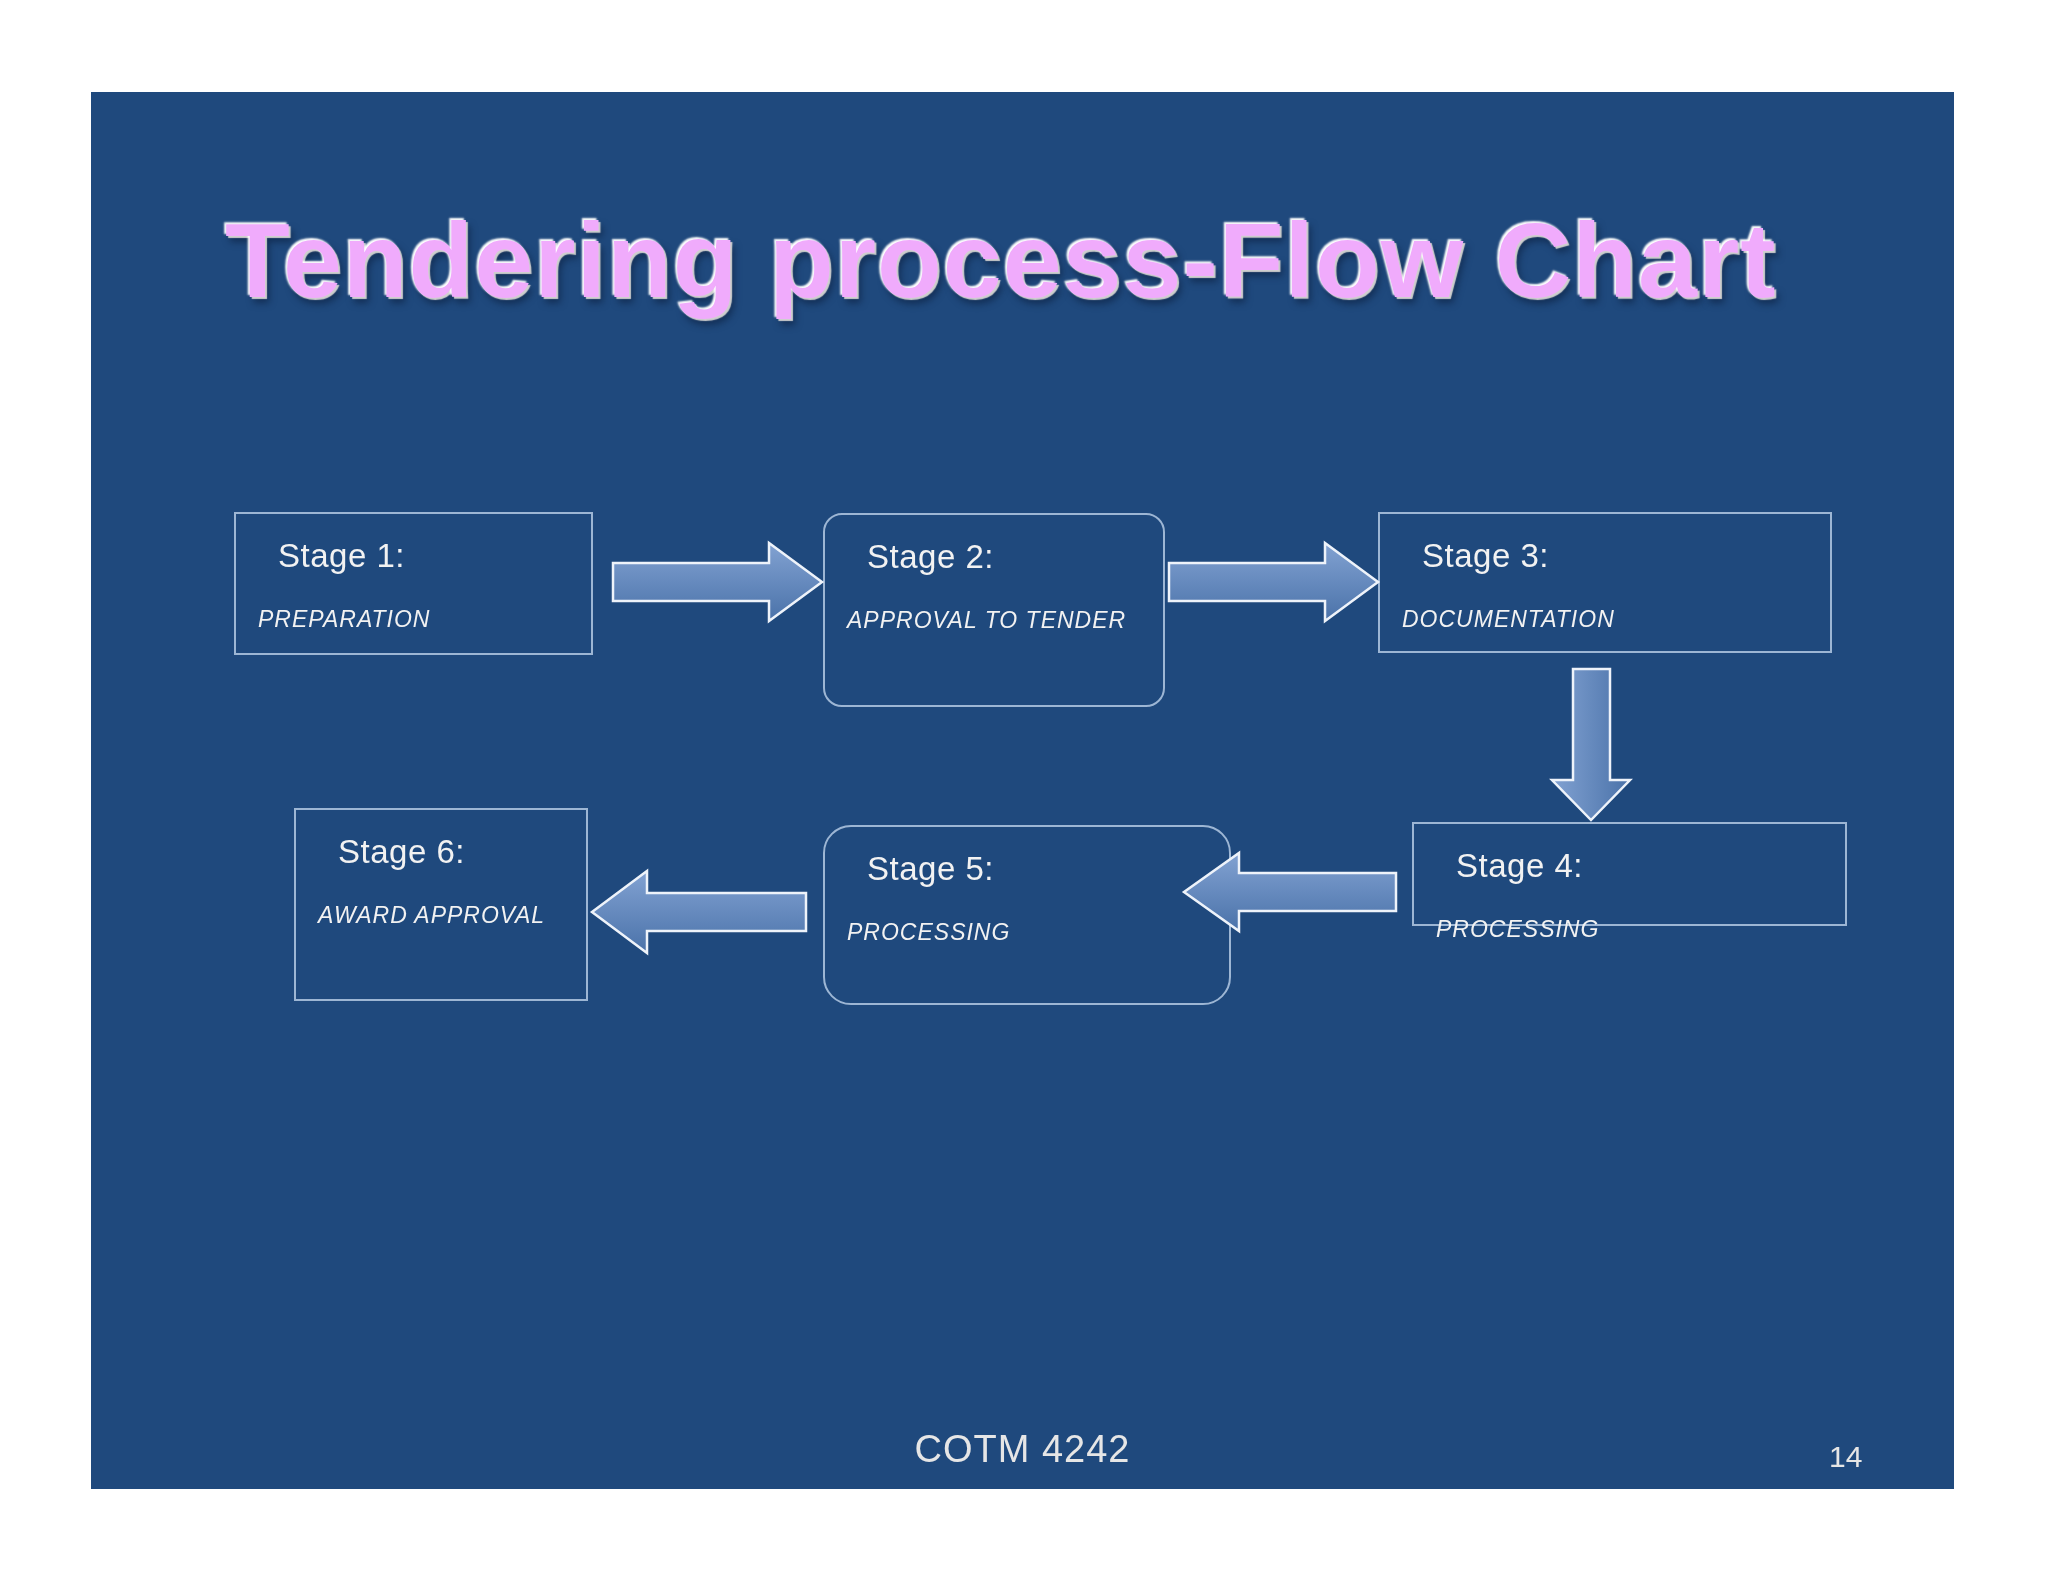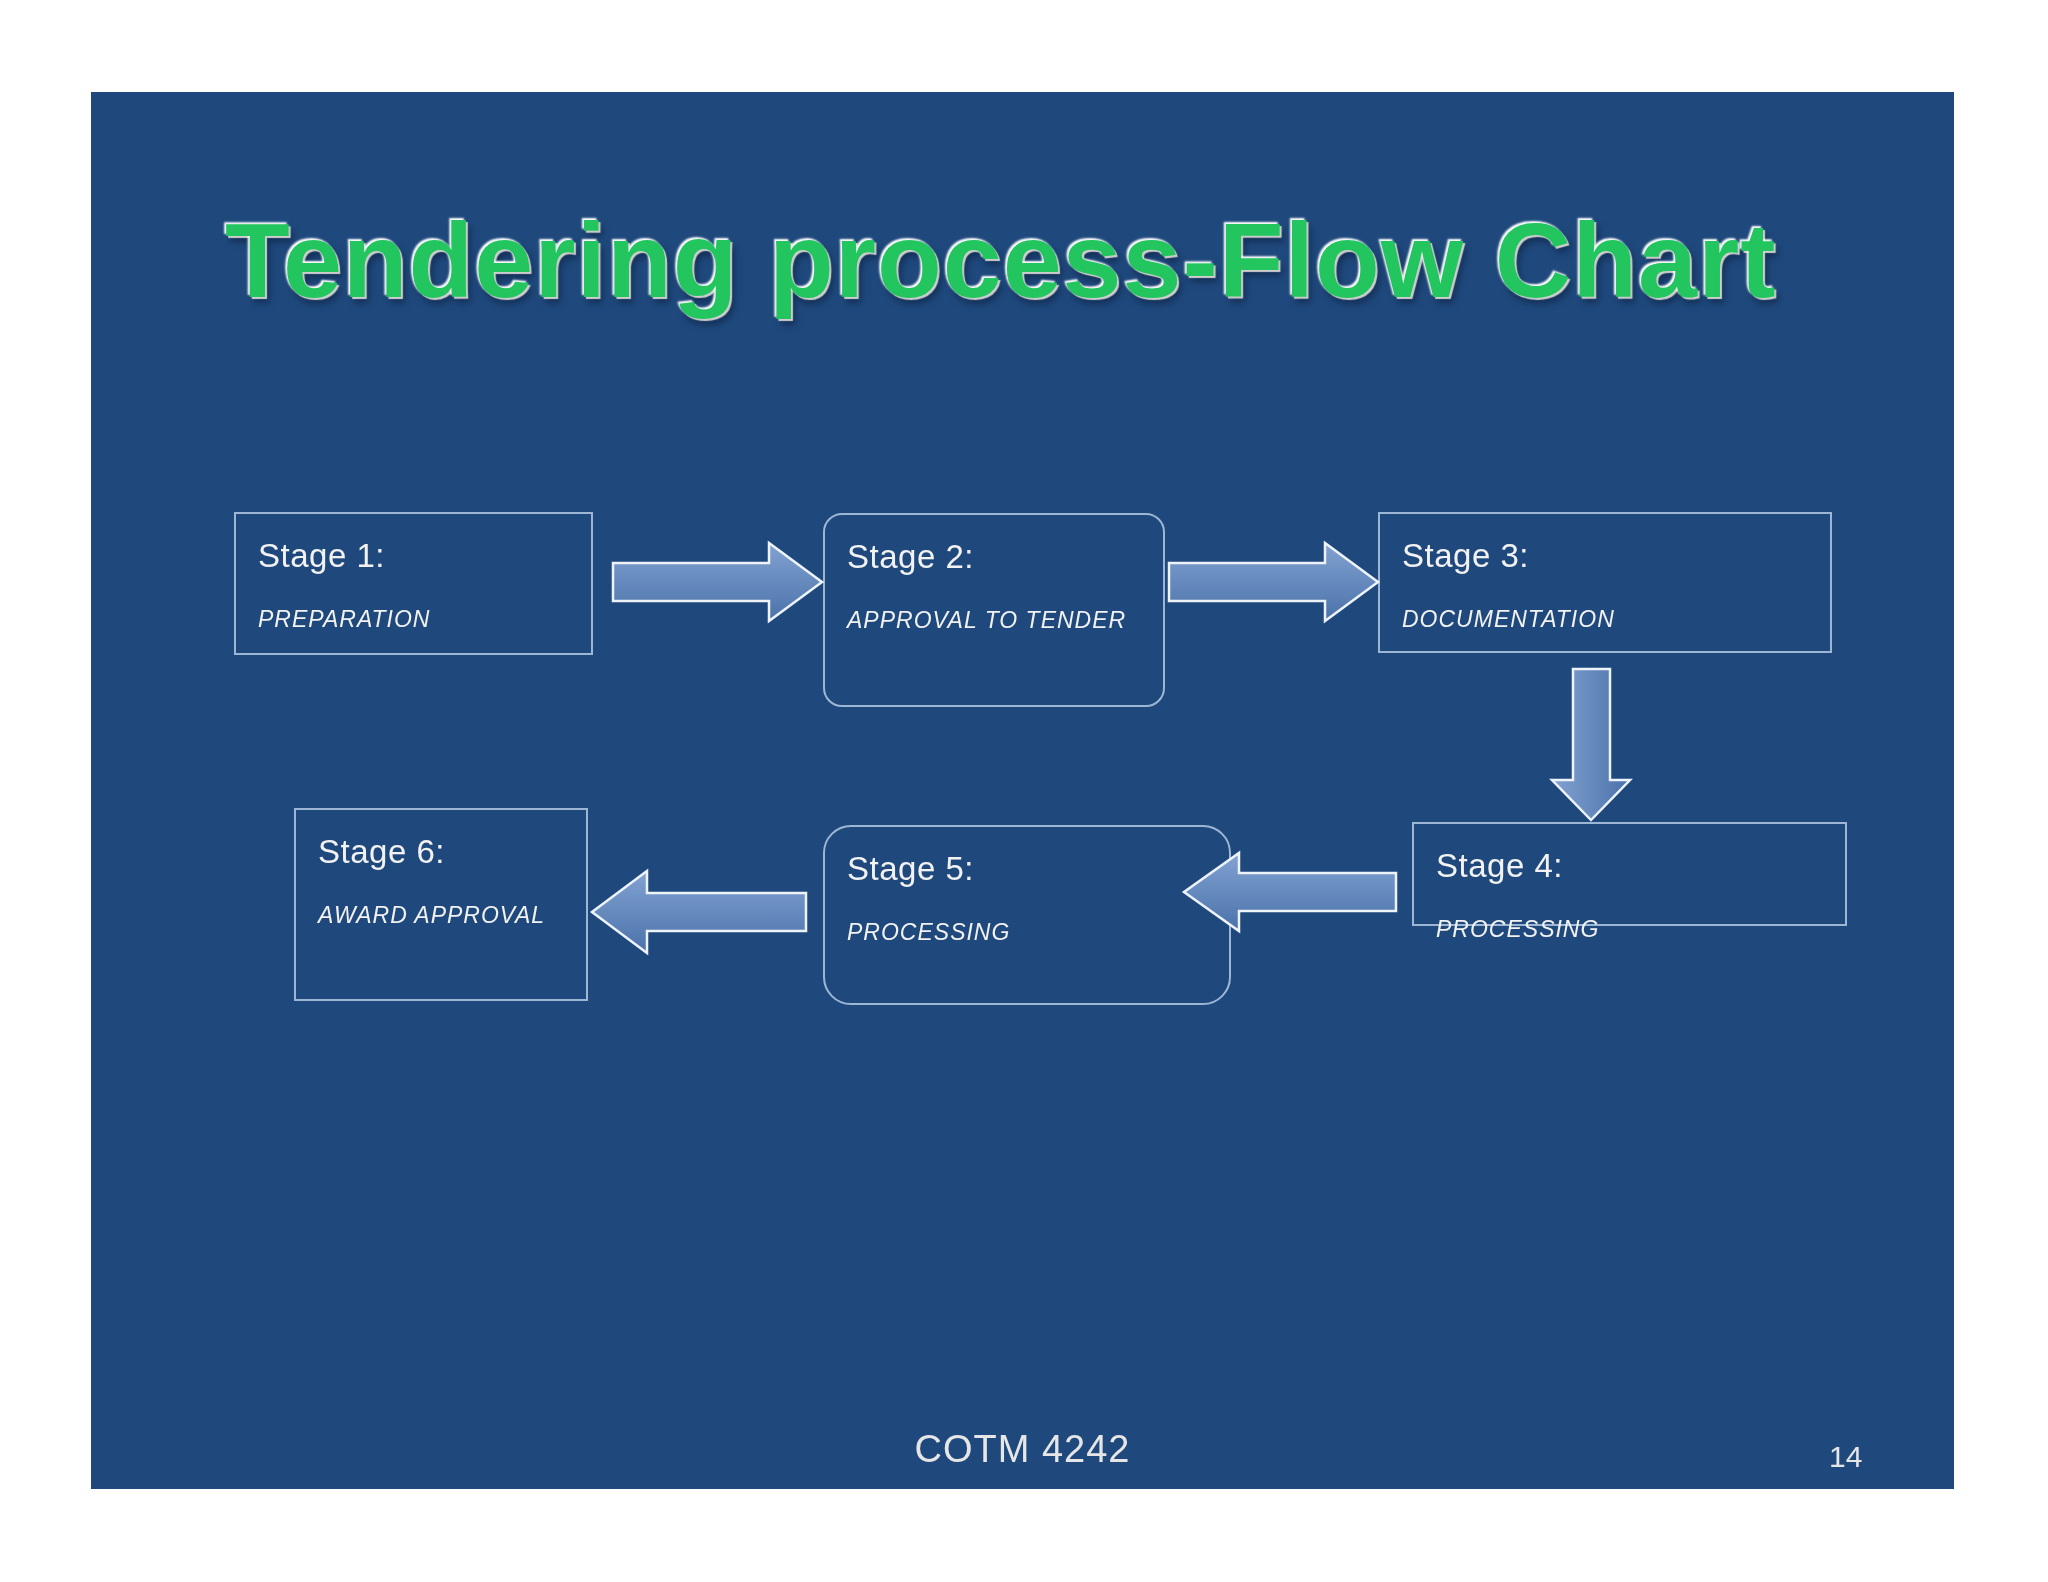--- a/index.html
+++ b/index.html
@@ -9,31 +9,31 @@
     font-family:"Liberation Sans","DejaVu Sans",sans-serif;
     position:relative;overflow:hidden;
   }
   .slide{
     position:absolute;left:91px;top:92px;width:1863px;height:1397px;
     background:var(--slide-bg,#1f497d);
   }
   .title{
     position:absolute;left:134px;top:110px;margin:0;
     font-size:106px;font-weight:bold;letter-spacing:1px;line-height:1.1;
-    color:#22c55e;white-space:nowrap;
+    color:#f0abfc;white-space:nowrap;
     text-shadow:-2px -2px 2px #ffffff, 2px 2px 1px #cfcfcf, 4px 6px 7px rgba(10,25,55,0.55);
   }
   .stage-box{
     position:absolute;box-sizing:border-box;
     border:2px solid var(--box-border,#9db6d4);
     padding:20px 14px 0 22px;
     color:var(--text,#f2f2f2);
   }
   .stage-label{
-    font-size:33px;letter-spacing:.5px;line-height:1.35;margin-bottom:24px;
+    font-size:33px;letter-spacing:.5px;line-height:1.35;margin-bottom:24px;margin-left:20px;
   }
   .stage-name{
     font-size:23px;letter-spacing:1px;line-height:1.42;font-style:italic;
   }
   .flow-arrow{position:absolute;overflow:visible;}
   .flow-arrow polygon{
     stroke:var(--arrow-outline,#eef3fa);
     stroke-width:2.5;
     stroke-linejoin:miter;
   }

